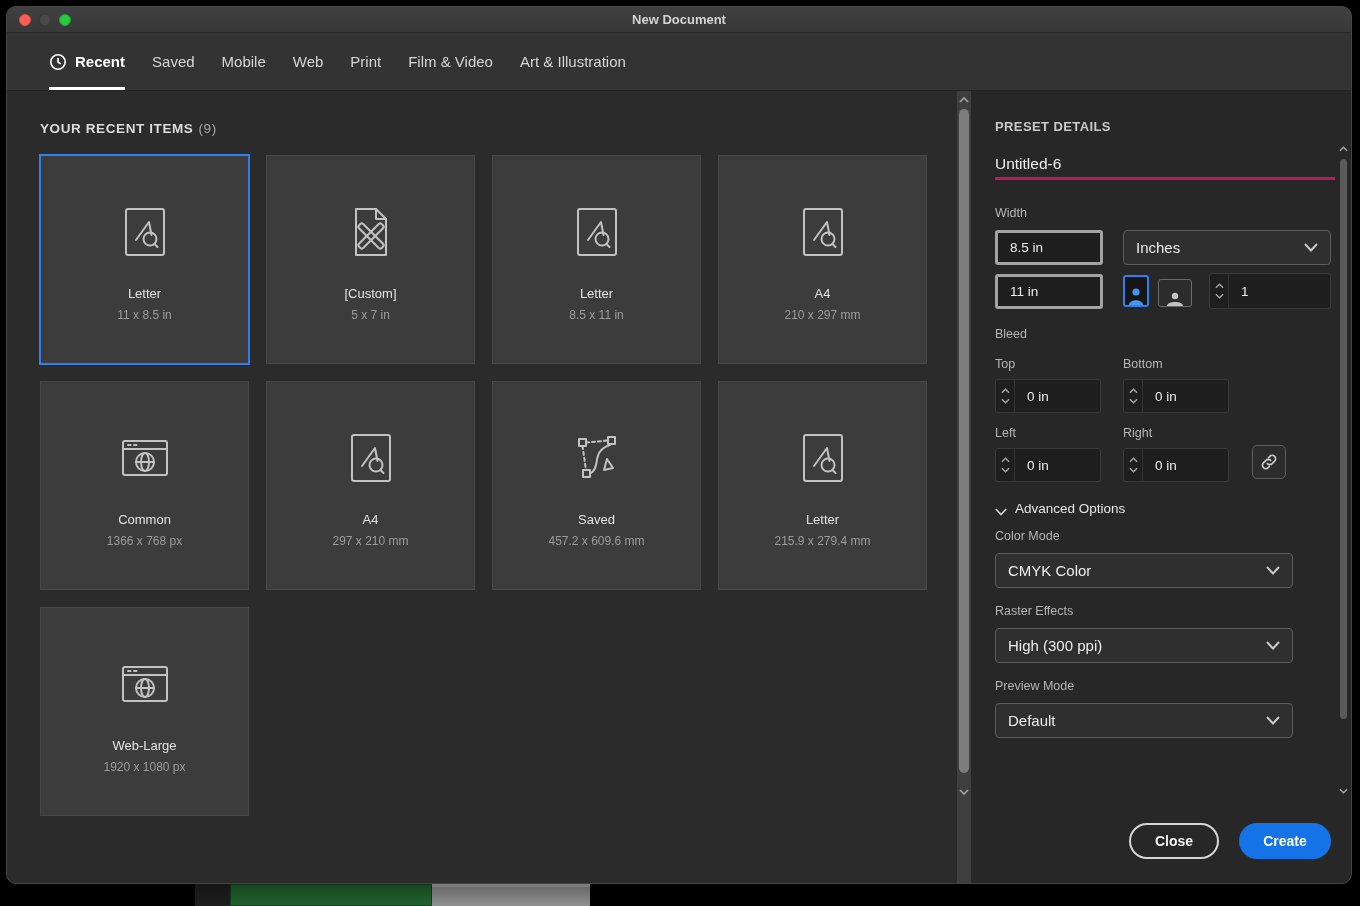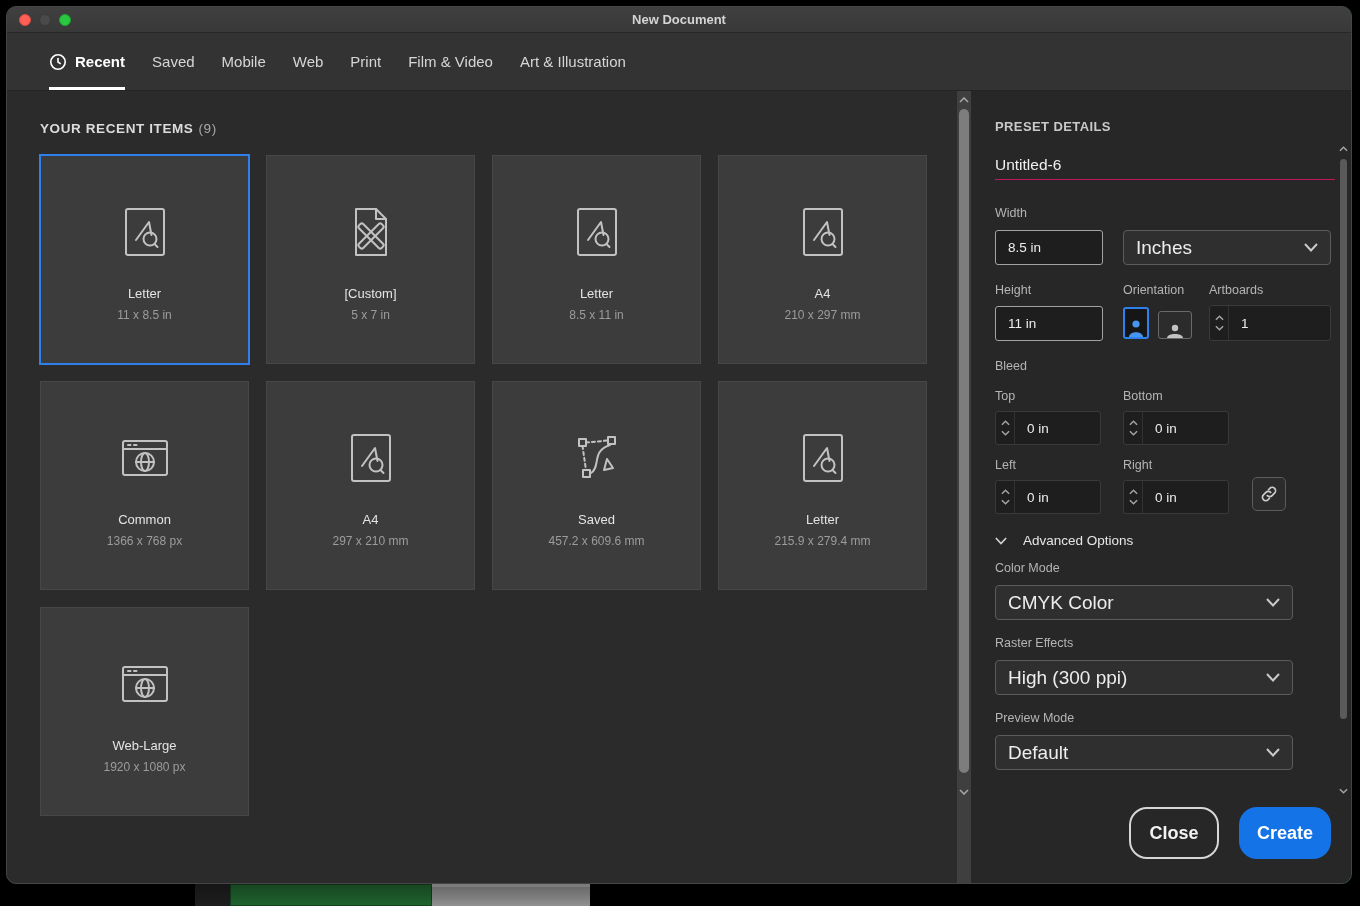--- a/index.html
+++ b/index.html
@@ -58,31 +58,31 @@
 
   
   .vscroll { width:14px; background:#3f3f3f; position:relative; }
   .vscroll .arrow { position:absolute; left:0; width:14px; height:14px; display:flex; align-items:center; justify-content:center; }
   .vscroll .arrow.up { top:2px; } .vscroll .arrow.down { top:694px; }
   .vscroll .thumb { position:absolute; left:2px; top:18px; width:10px; height:664px; background:#7d7d7d; border-radius:5px; }
 
   
   .right { flex:1; background:#272727; position:relative; padding-left:24px; }
   .panel-heading { margin-top:28px; font-size:13px; letter-spacing:.4px; color:#c9c9c9; font-weight:600; }
-  .doc-name { margin-top:16px; width:340px; height:30px; border-bottom:1px solid #be185d;
+  .doc-name { margin-top:16px; width:340px; height:30px; border-bottom:3px solid #be185d;
               font-size:15.5px; color:#f0f0f0; display:flex; align-items:center; }
   .field-label { font-size:12.5px; color:#b5b5b5; }
   .mt26 { margin-top:26px; } .mt18 { margin-top:18px; } .mt16 { margin-top:16px; }
   .mt13 { margin-top:13px; } .mt10 { margin-top:10px; } .mt8 { margin-top:8px; }
 
   .row { display:flex; align-items:center; }
-  .text-field { width:108px; height:35px; background:#1e1e1e; border:1px solid #a3a3a3; border-radius:3px;
+  .text-field { width:108px; height:35px; background:#1e1e1e; border:3px solid #a3a3a3; border-radius:3px;
                 display:flex; align-items:center; padding-left:12px; font-size:13.5px; color:#ededed; }
   .dropdown { height:35px; background:#2f2f2f; border:1px solid #5c5c5c; border-radius:4px; display:flex;
-              align-items:center; justify-content:space-between; padding:0 12px; font-size:19px; color:#ededed; }
+              align-items:center; justify-content:space-between; padding:0 12px; font-size:15px; color:#ededed; }
   .dd-units { width:208px; margin-left:20px; }
   .dd-wide { width:298px; }
 
   .col-orient { margin-left:20px; width:86px; }
   .col-art {  }
   .orient { display:flex; gap:9px; align-items:flex-end; }
   .orient-portrait { width:26px; height:32px; background:#161616; border:2px solid var(--selection); border-radius:3px;
                      display:flex; align-items:flex-end; justify-content:center; overflow:hidden; }
   .orient-landscape { width:34px; height:28px; background:#2c2c2c; border:1px solid #6a6a6a; border-radius:3px;
                       display:flex; align-items:flex-end; justify-content:center; overflow:hidden; }
@@ -93,25 +93,25 @@
   .stepper { width:19px; display:flex; flex-direction:column; align-items:center; justify-content:center; gap:4px;
              border-right:1px solid #323232; }
   .chev path { stroke:#a5a5a5; fill:none; stroke-width:1.6; }
   .num-value { flex:1; display:flex; align-items:center; padding-left:12px; font-size:13.5px; color:#ededed; }
 
   .bleed { position:relative; }
   .bleed-grid { display:grid; grid-template-columns:106px 106px; column-gap:22px; }
   .link-btn { position:absolute; left:257px; top:88px; width:34px; height:34px; border:1px solid #5c5c5c;
               border-radius:5px; background:#2c2c2c; display:flex; align-items:center; justify-content:center; }
 
-  .advanced { margin-top:19px; display:flex; align-items:center; gap:16px; font-size:13.5px; color:#e6e6e6; }
+  .advanced { margin-top:19px; display:flex; align-items:flex-end; gap:8px; font-size:13.5px; color:#e6e6e6; }
 
   .panel-buttons { position:absolute; right:20px; bottom:26px; display:flex; gap:20px; }
-  .btn-pill { height:52px; border-radius:18px; display:flex; align-items:center; justify-content:center;
-              font-size:18px; font-weight:600; }
+  .btn-pill { height:36px; border-radius:18px; display:flex; align-items:center; justify-content:center;
+              font-size:14px; font-weight:600; }
   .btn-close { width:90px; border:2px solid #d6d6d6; color:#f2f2f2; background:transparent; }
   .btn-create { width:92px; background:var(--accent); color:#ffffff; border:none; }
 
   
   .mini-arrow { position:absolute; right:2px; width:12px; height:12px; display:flex; align-items:center; justify-content:center; }
   .mini-arrow.up { top:52px; } .mini-arrow.down { top:694px; }
   .mini-thumb { position:absolute; right:4px; top:68px; width:7px; height:560px; background:#5a5a5a; border-radius:4px; }
 </style>
 </head>
 <body style="--accent: #1473e6; --selection: #2f80ed;">
@@ -319,25 +319,20 @@
       <div class="row mt10">
         <div class="text-field">8.5 in</div>
         <div class="dropdown dd-units">
           <span>Inches</span>
           <svg width="14" height="9" viewBox="0 0 14 9" fill="none" stroke="#c9c9c9" stroke-width="2">
               <path d="M1 1 L7 7.5 L13 1"></path>
             </svg>
         </div>
       </div>
 
-      <div class="row mt18">
-        <div class="field-label" style="width:128px">Height</div>
-        <div class="field-label" style="width:86px">Orientation</div>
-        <div class="field-label">Artboards</div>
-      </div>
       <div class="row mt8">
         <div class="text-field">11 in</div>
         <div class="orient col-orient">
           <div class="orient-portrait">
             <svg width="16" height="18" viewBox="0 0 16 18">
                 <circle cx="8" cy="5" r="3.6" fill="#4795ef"></circle>
                 <path d="M1 18 c0 -6.5 14 -6.5 14 0 Z" fill="#4795ef"></path>
               </svg>
           </div>
           <div class="orient-landscape">

